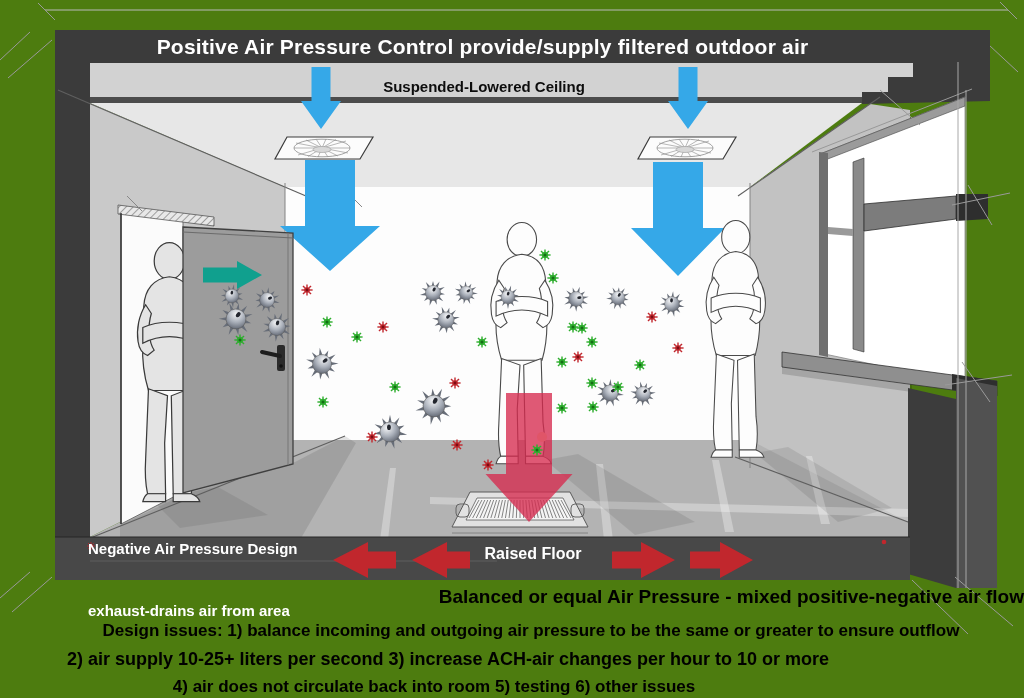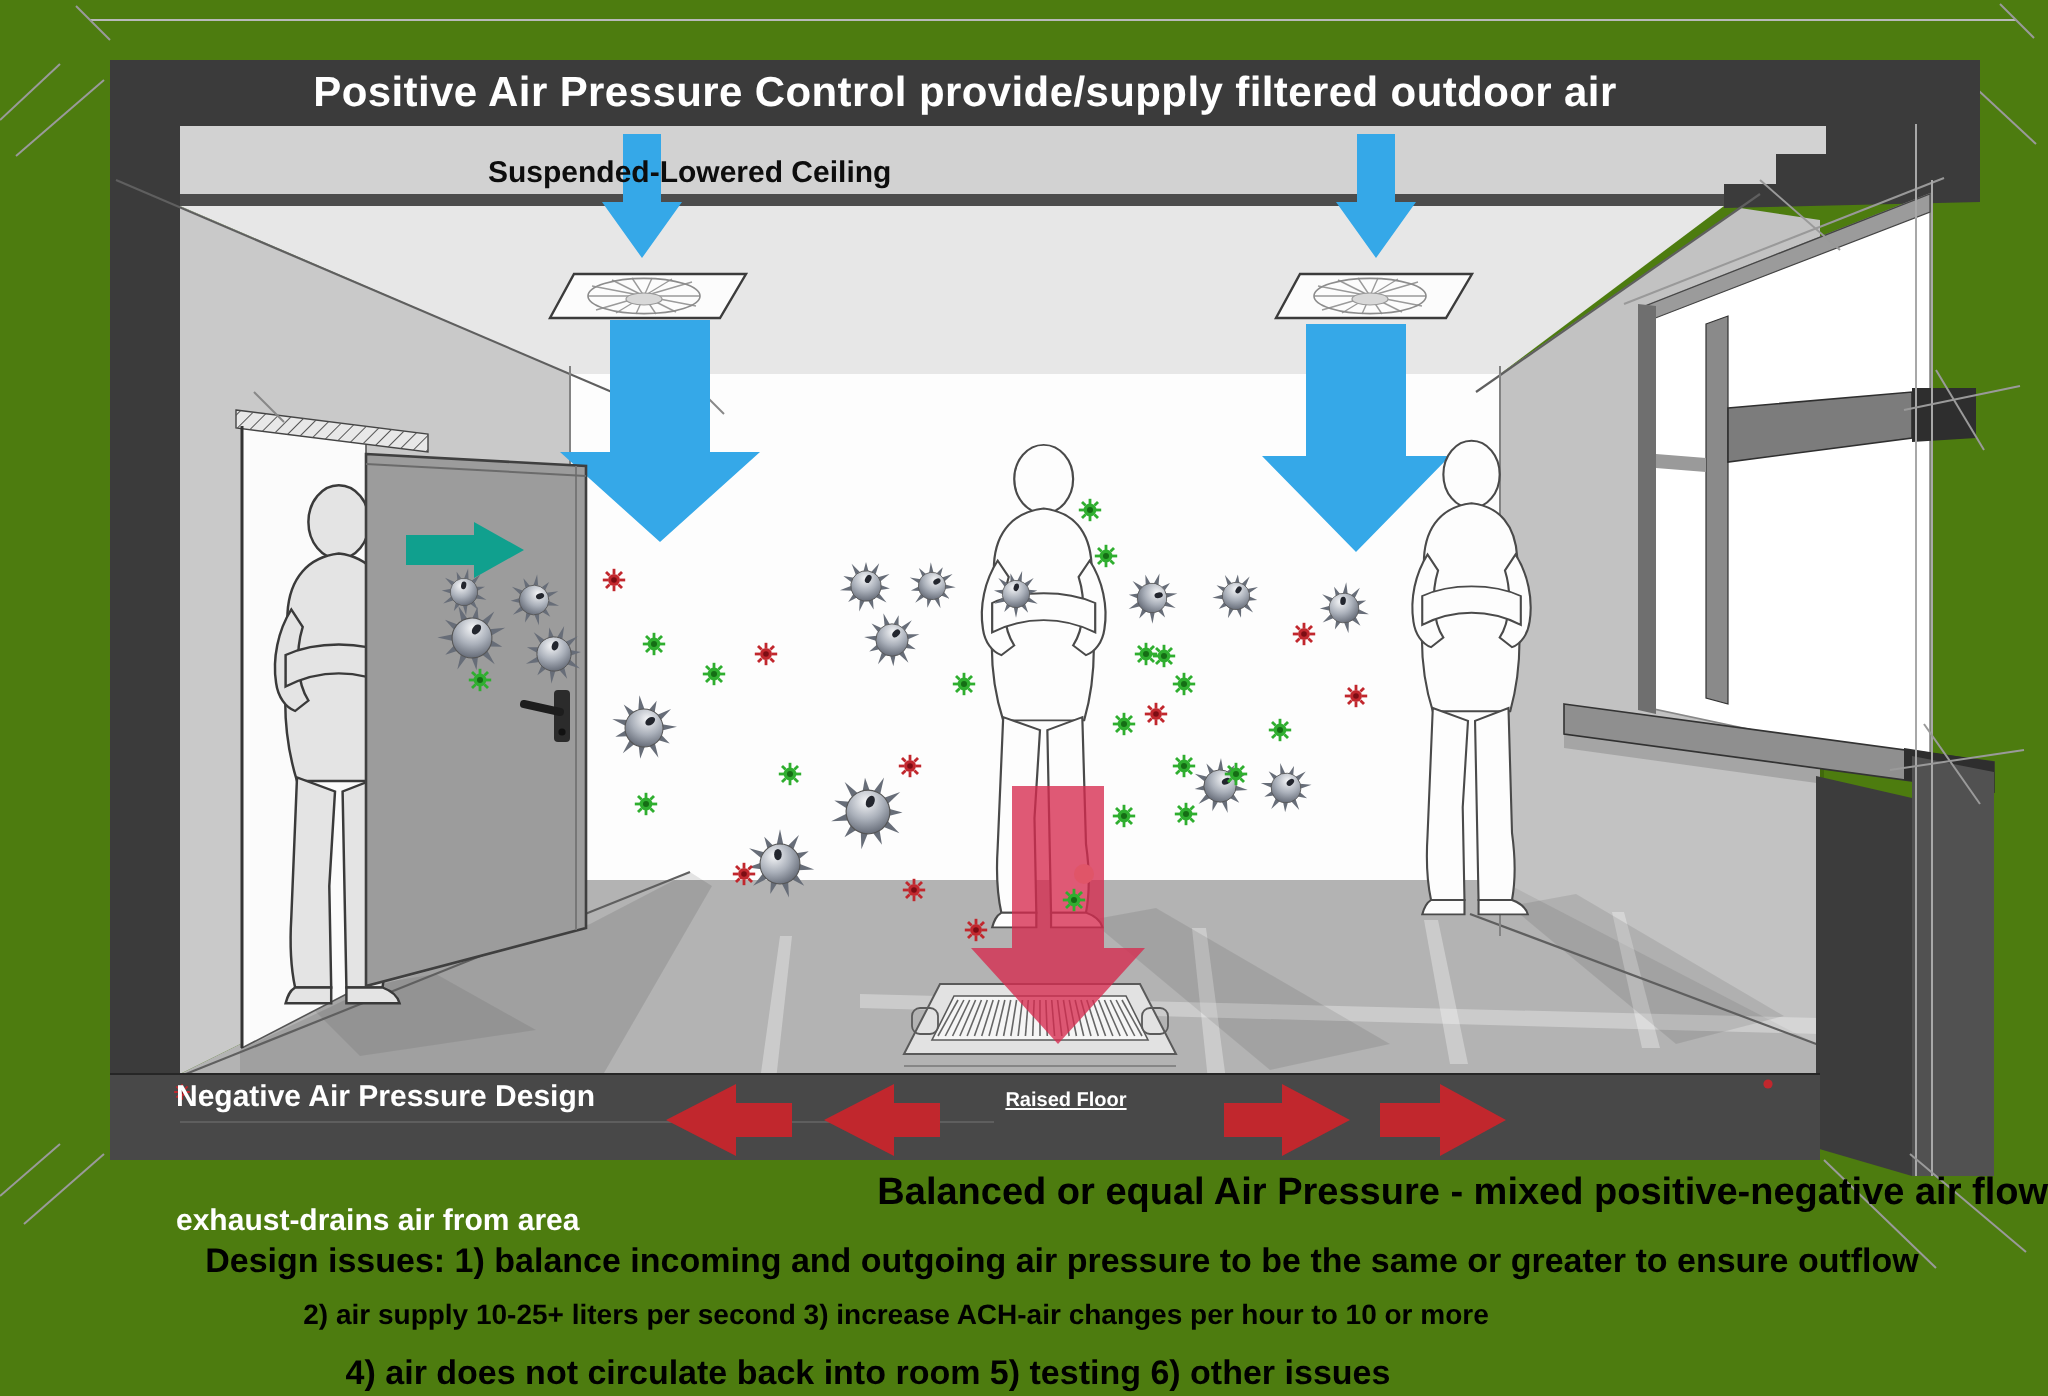--- a/index.html
+++ b/index.html
@@ -1,27 +1,27 @@
 <!DOCTYPE html>
 <html><head>
 <meta charset="utf-8">
 <style>
   html,body{margin:0;padding:0;background:#fff;}
   .stage{position:relative;width:1024px;height:698px;background:#4d7c0f;overflow:hidden;
          font-family:"Liberation Sans",sans-serif;}
   .stage svg{position:absolute;left:0;top:0;}
   .lbl{position:absolute;font-weight:bold;white-space:nowrap;line-height:1.1;}
   .lbl-banner-top{left:60px;top:35px;width:845px;text-align:center;font-size:21px;color:#ffffff;letter-spacing:.2px;}
-  .lbl-ceiling{left:244px;top:79px;width:520px;text-align:left;font-size:15px;color:#0d0d0d;}
+  .lbl-ceiling{left:224px;top:79px;width:520px;text-align:center;font-size:15px;color:#0d0d0d;}
   .lbl-neg1{left:88px;top:541px;font-size:15px;color:#ffffff;}
   .lbl-neg2{left:88px;top:563px;font-size:15px;color:#ffffff;margin-top:40px;}
-  .lbl-raised{left:458px;top:545px;width:150px;text-align:center;font-size:10px;color:#ffffff;text-decoration:underline;}
+  .lbl-raised{left:458px;top:545px;width:150px;text-align:center;font-size:16px;color:#ffffff;}
   .lbl-balanced{left:0;top:587px;width:1024px;text-align:right;font-size:19px;color:#000;}
   .lbl-d1{left:0;top:622px;width:988px;text-align:center;font-size:17px;color:#000;margin-left:37px;}
-  .lbl-d2{left:0;top:650px;width:896px;text-align:center;font-size:14px;color:#000;}
+  .lbl-d2{left:0;top:650px;width:896px;text-align:center;font-size:18px;color:#000;}
   .lbl-d3{left:0;top:678px;width:868px;text-align:center;font-size:17px;color:#000;}
 </style>
 </head>
 <body>
 
 <div class="stage">
 
 <svg id="scene" width="1024" height="698" viewBox="0 0 1024 698">
   <defs>
     <radialGradient id="gGrad" cx="35%" cy="30%" r="75%">

